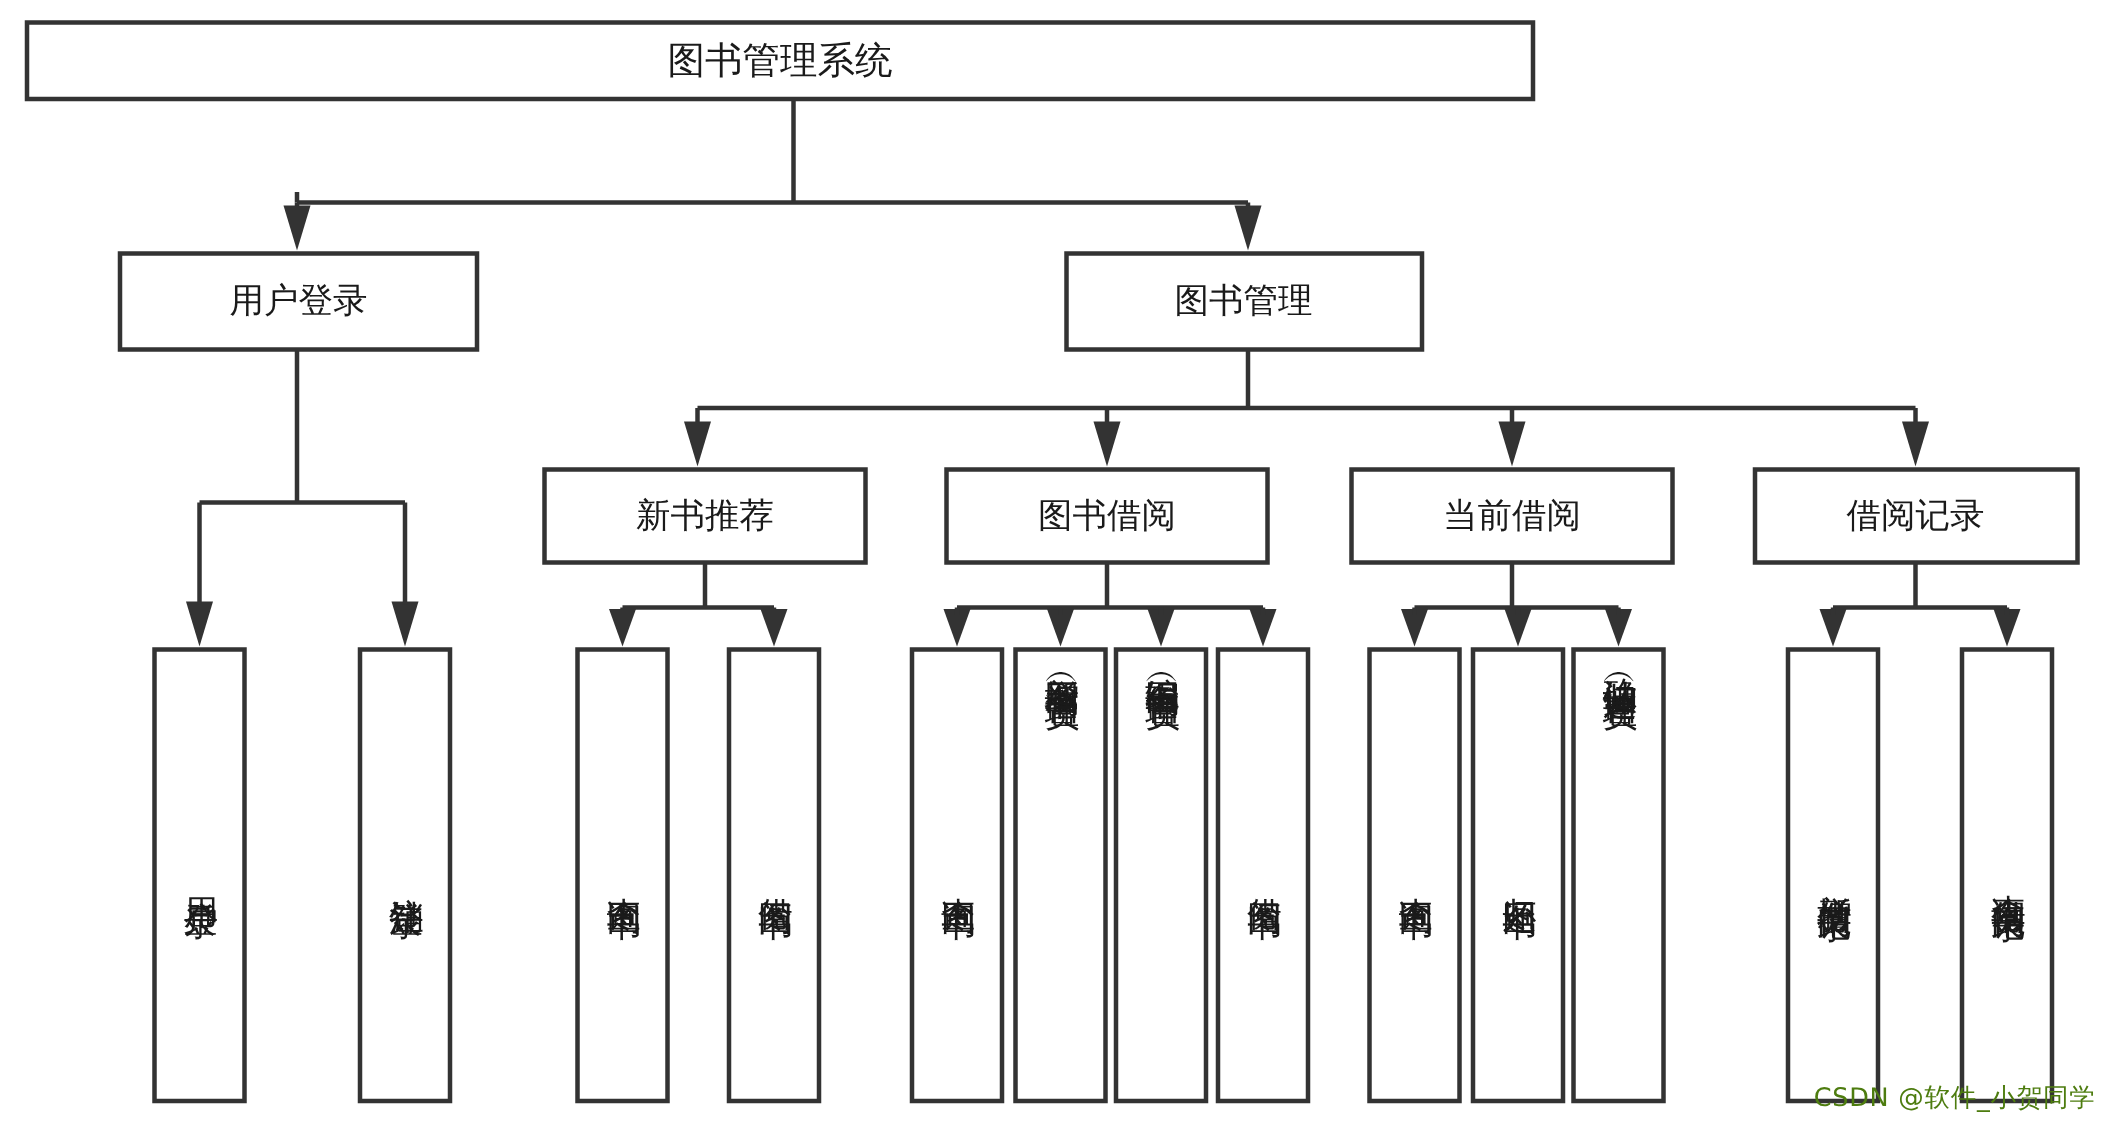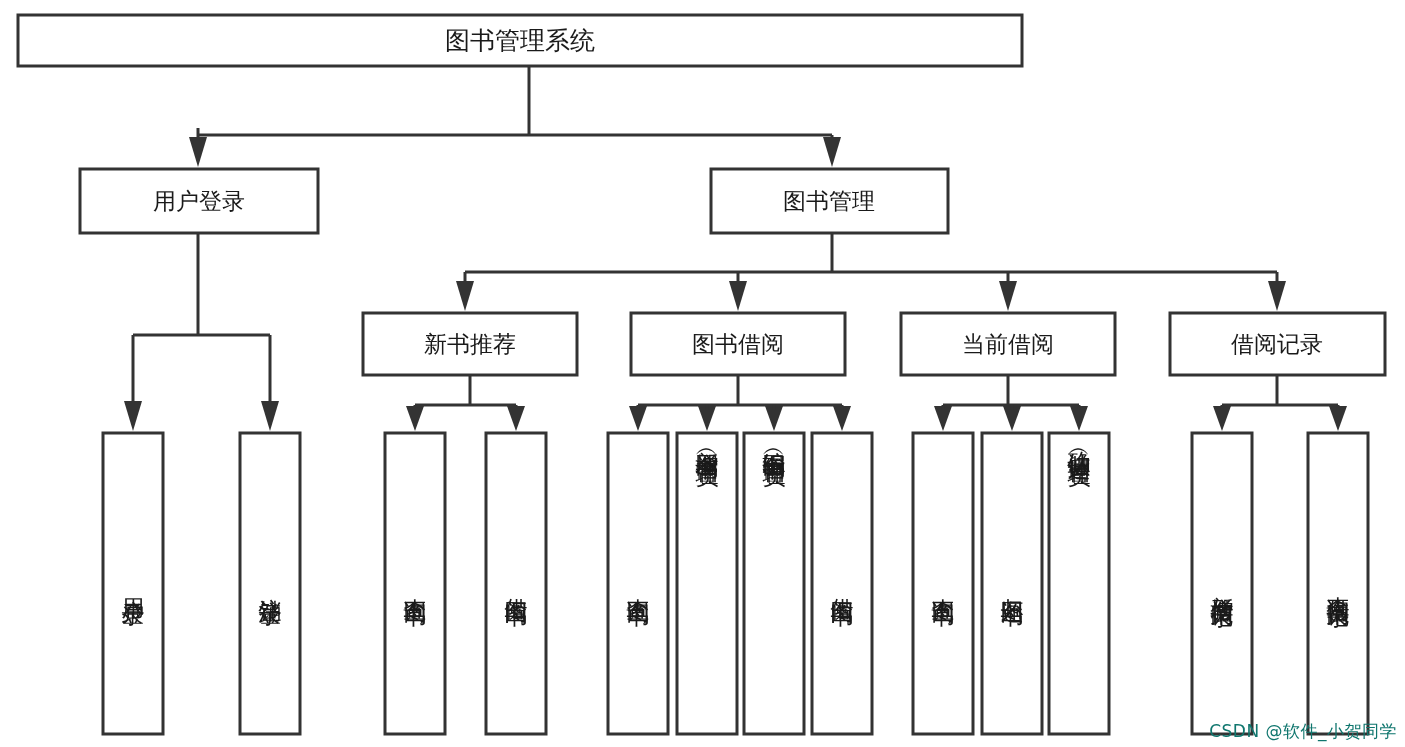--- a/index.html
+++ b/index.html
@@ -62,21 +62,21 @@
   .arrow-head {
     fill: #333333;
     stroke: none;
   }
   #watermark {
     position: absolute;
     right: 8px;
     bottom: 4px;
     font-family: "DejaVu Sans", "Liberation Sans", sans-serif;
     font-size: 17px;
-    color: #0f766e;
+    color: #4d7c0f;
     white-space: nowrap;
     letter-spacing: 0.5px;
   }
 </style>
 </head>
 <body>
 
 <svg id="canvas" viewBox="0 0 1405 747" xmlns="http://www.w3.org/2000/svg">
 
   <g>

